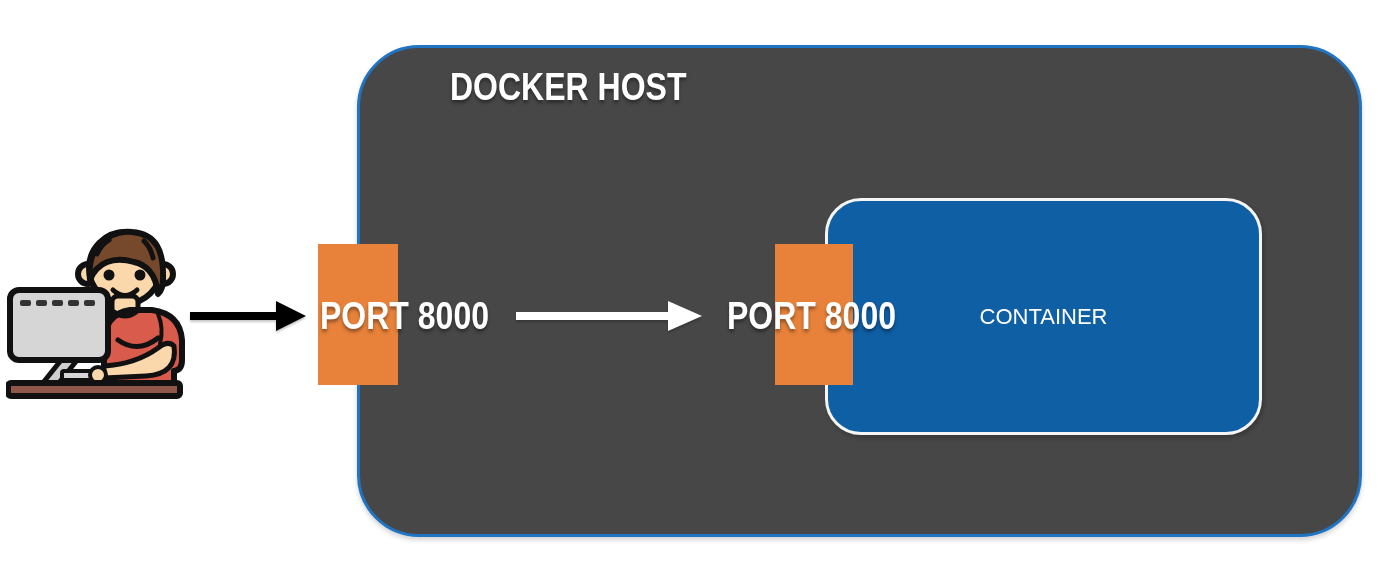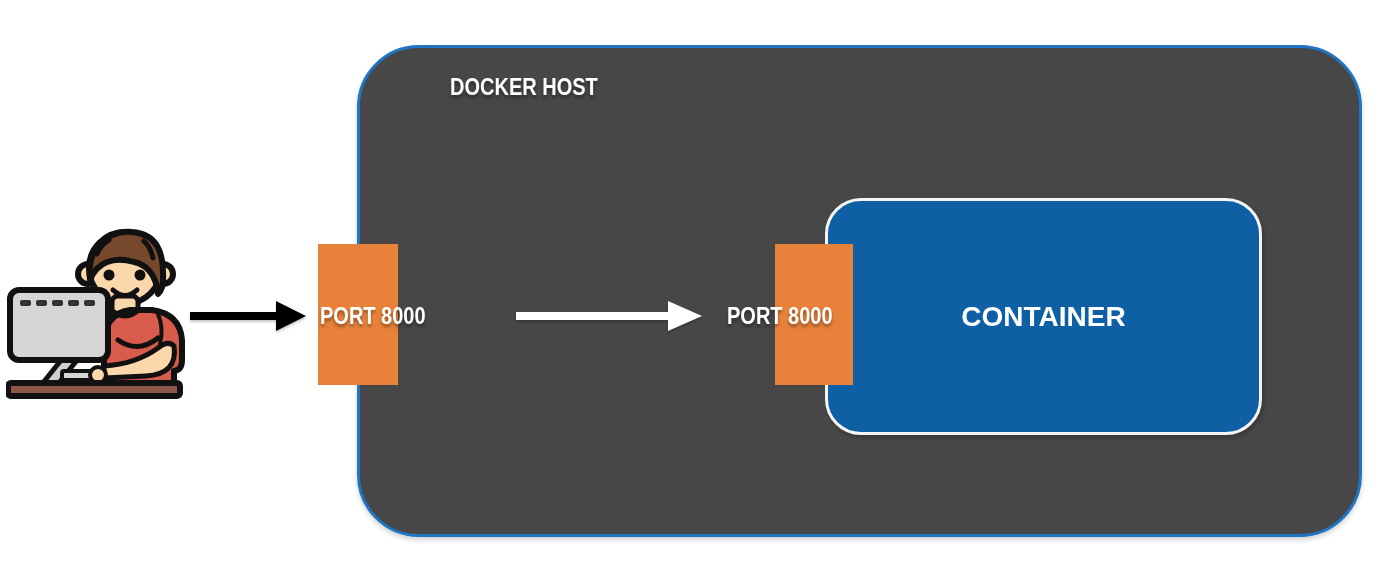--- a/index.html
+++ b/index.html
@@ -43,36 +43,36 @@
     position:absolute;top:244px;width:80px;height:141px;
     background:var(--port-fill);
     z-index:3;
   }
   .port-box.host-port{left:318px;}
   .port-box.container-port{left:775px;width:78px;}
 
   .diagram-label{
     position:absolute;height:34px;display:flex;align-items:center;
     color:var(--label-color);
-    font-size:20px;font-weight:bold;white-space:nowrap;
+    font-size:32px;font-weight:bold;white-space:nowrap;
     z-index:5;
   }
   .diagram-label .tt{
     display:inline-block;
     transform:scaleY(1.22);
     transform-origin:center;
     text-shadow:0 2px 3px rgba(0,0,0,0.38);
     letter-spacing:0px;
   }
   .host-title{left:450px;top:70px;}
   .host-port-label{left:320px;top:299px;}
   .container-port-label{left:727px;top:299px;}
   .container-label{
     position:static;height:auto;z-index:2;
-    color:var(--label-color);font-size:28px;font-weight:bold;white-space:nowrap;
+    color:var(--label-color);font-size:22px;font-weight:normal;white-space:nowrap;
   }
 
   .arrow-svg{position:absolute;z-index:4;filter:drop-shadow(0 2px 1px rgba(0,0,0,0.22));}
   .arrow-outer-svg{left:188px;top:298px;color:var(--arrow-outer);}
   .arrow-inner-svg{left:512px;top:298px;color:var(--arrow-inner);}
 
   .person-svg{position:absolute;left:6px;top:228px;z-index:4;}
 </style>
 </head>
 <body>

